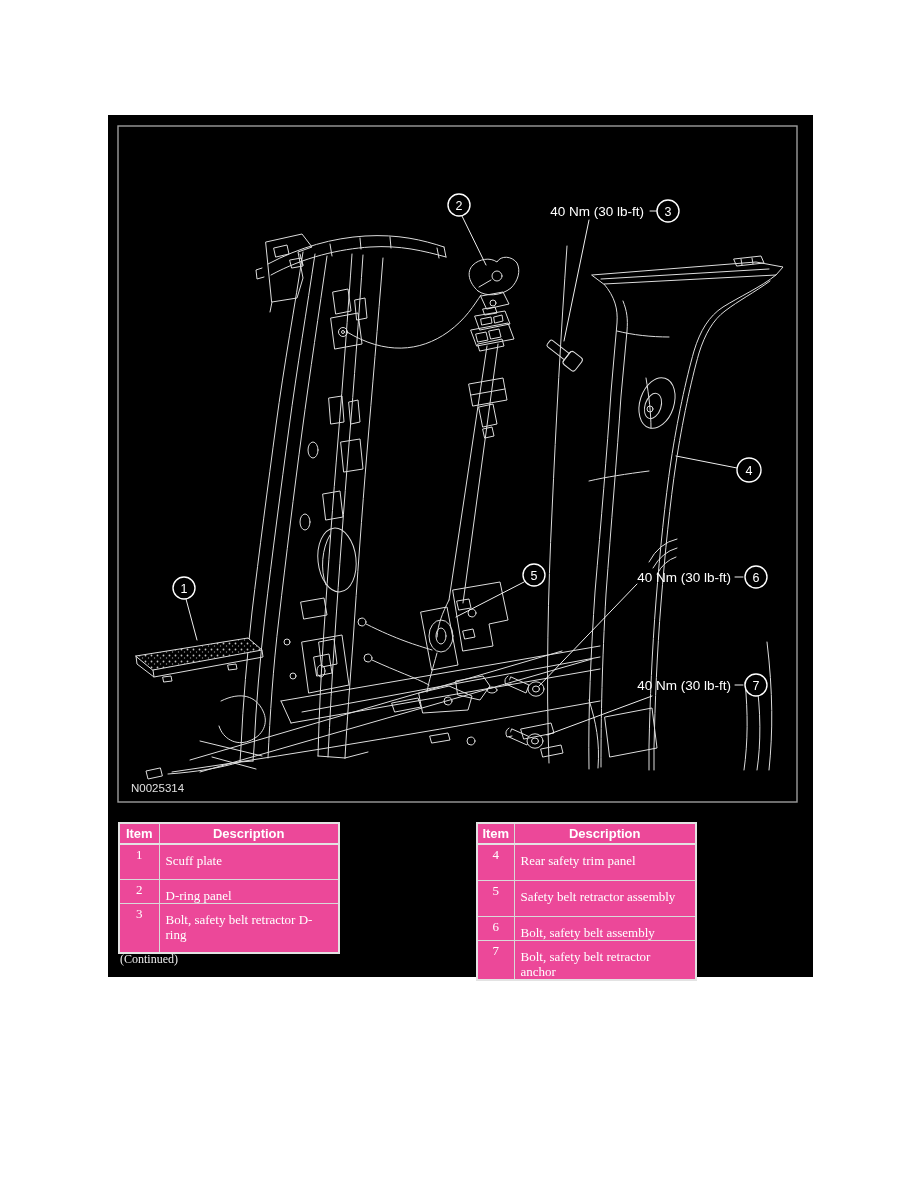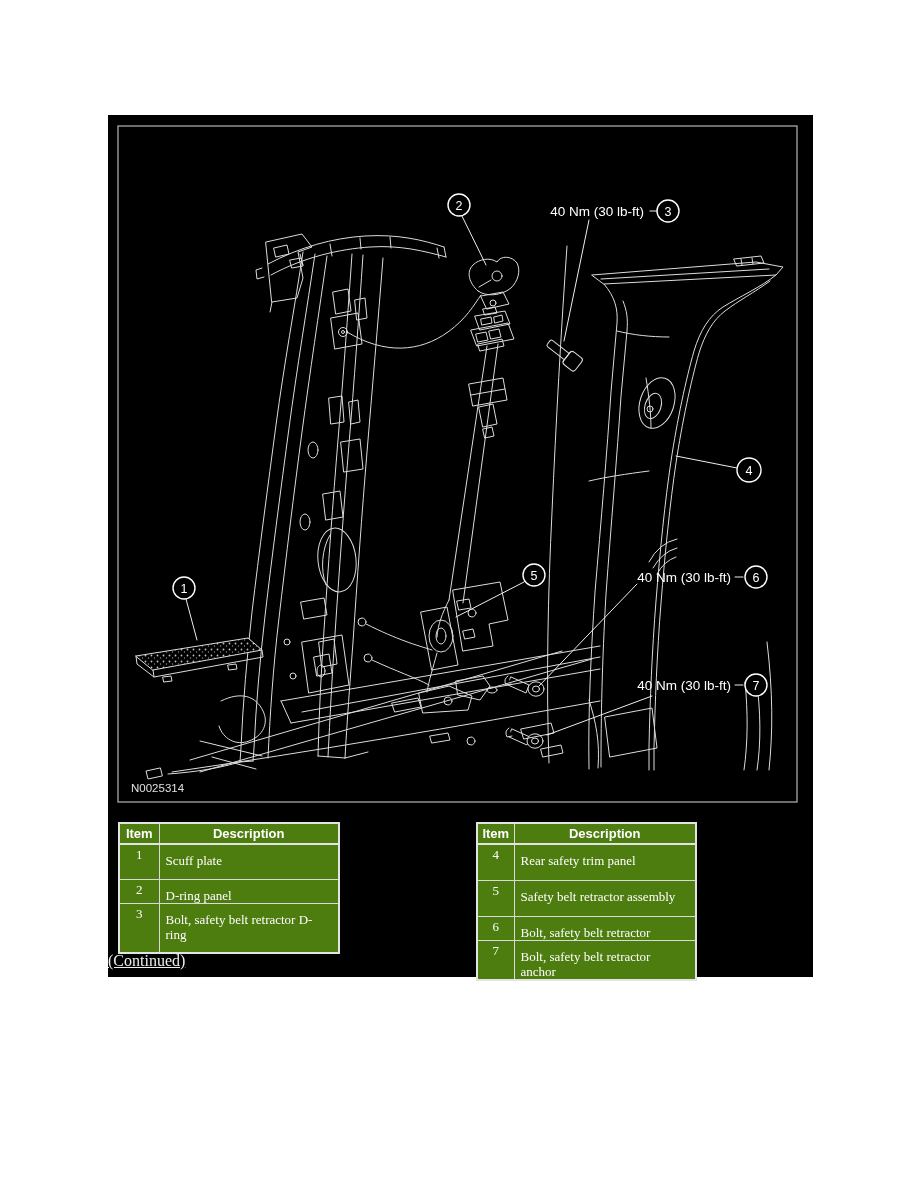--- a/index.html
+++ b/index.html
@@ -4,21 +4,21 @@
 <style>
   html,body{margin:0;padding:0;}
   body{width:918px;height:1188px;background:#ffffff;position:relative;
        font-family:"Liberation Sans",sans-serif;}
   .page{position:absolute;left:0;top:0;width:918px;height:1188px;background:#fff;}
   .black-area{position:absolute;left:108px;top:115px;width:705px;height:862px;background:#000;}
   .black-area svg{position:absolute;left:0;top:0;}
 
   
   .parts-table{position:absolute;border-collapse:collapse;table-layout:fixed;
-               background:#4d7c0f;color:#fff;border:2px solid #e3e3e3;
+               background:#ec4899;color:#fff;border:2px solid #e3e3e3;
                font-family:"Liberation Serif",serif;font-size:13px;}
   .parts-table th,.parts-table td{border:1px solid #d9d9d9;}
   .parts-table th{font-family:"Liberation Sans",sans-serif;font-weight:bold;
                   font-size:13px;text-align:center;padding:1px 5px;height:17px;
                   border-bottom:2px solid #e3e3e3;}
   .parts-table th.c-item{text-align:center;padding:1px 2px;}
   .parts-table td.c-item{text-align:center;vertical-align:top;padding-top:2px;}
   .parts-table td.c-desc{vertical-align:top;padding:8px 6px 0 6px;line-height:1.18;}
 
   .tbl-left{left:10px;top:707px;width:222px;}
@@ -27,22 +27,22 @@
   .tbl-left tbody tr:nth-child(2){height:19px;}
   .tbl-left tbody tr:nth-child(3){height:50px;}
 
   .tbl-right{left:368px;top:707px;width:221px;}
   .tbl-right .col-item{width:37px;}
   .tbl-right tbody tr:nth-child(1){height:36px;}
   .tbl-right tbody tr:nth-child(2){height:36px;}
   .tbl-right tbody tr:nth-child(3){height:19px;}
   .tbl-right tbody tr:nth-child(4){height:32px;}
 
-  .continued{position:absolute;left:0;top:837px;color:#eee;
-             font-family:"Liberation Serif",serif;font-size:16px;text-decoration:underline;}
+  .continued{position:absolute;left:12px;top:837px;color:#eee;
+             font-family:"Liberation Serif",serif;font-size:12px;}
 
   
   .torque-text{fill:#ffffff;font-family:"Liberation Sans",sans-serif;font-size:13.5px;}
   .callout-num{fill:#ffffff;font-family:"Liberation Sans",sans-serif;font-size:12.5px;
                text-anchor:middle;}
   .imgid-text{fill:#e0e0e0;font-family:"Liberation Sans",sans-serif;font-size:11.5px;}
 </style>
 </head>
 <body>
 
@@ -278,21 +278,21 @@
           <tr>
             <td class="c-item">4</td>
             <td class="c-desc">Rear safety trim panel</td>
           </tr>
           <tr>
             <td class="c-item">5</td>
             <td class="c-desc">Safety belt retractor assembly</td>
           </tr>
           <tr>
             <td class="c-item">6</td>
-            <td class="c-desc">Bolt, safety belt retractor</td>
+            <td class="c-desc">Bolt, safety belt assembly</td>
           </tr>
           <tr>
             <td class="c-item">7</td>
             <td class="c-desc">Bolt, safety belt retractor anchor</td>
           </tr>
         </tbody>
     </table>
 
   </div>
 </div>

